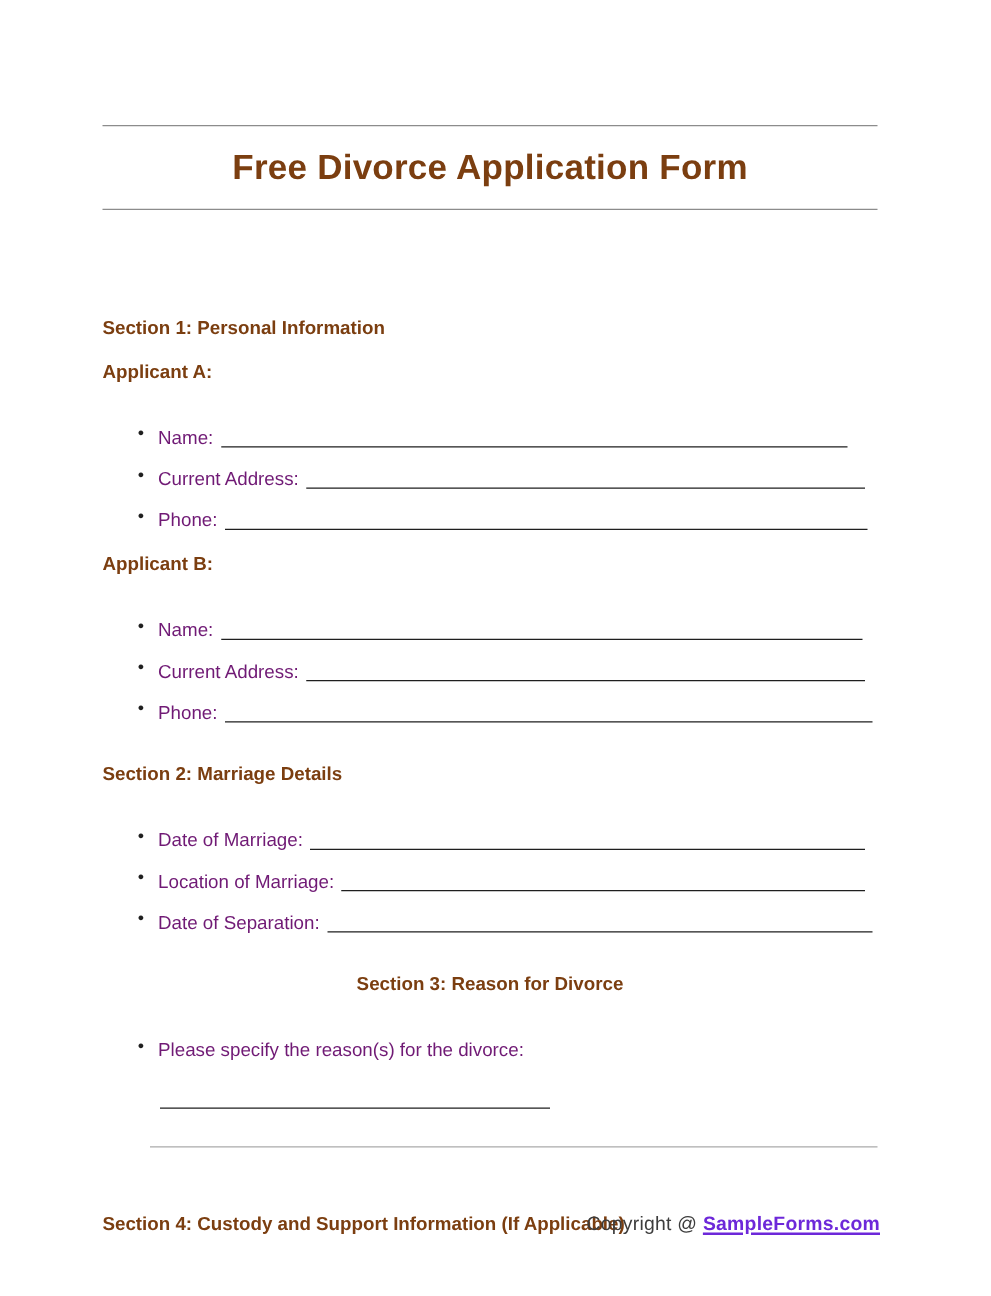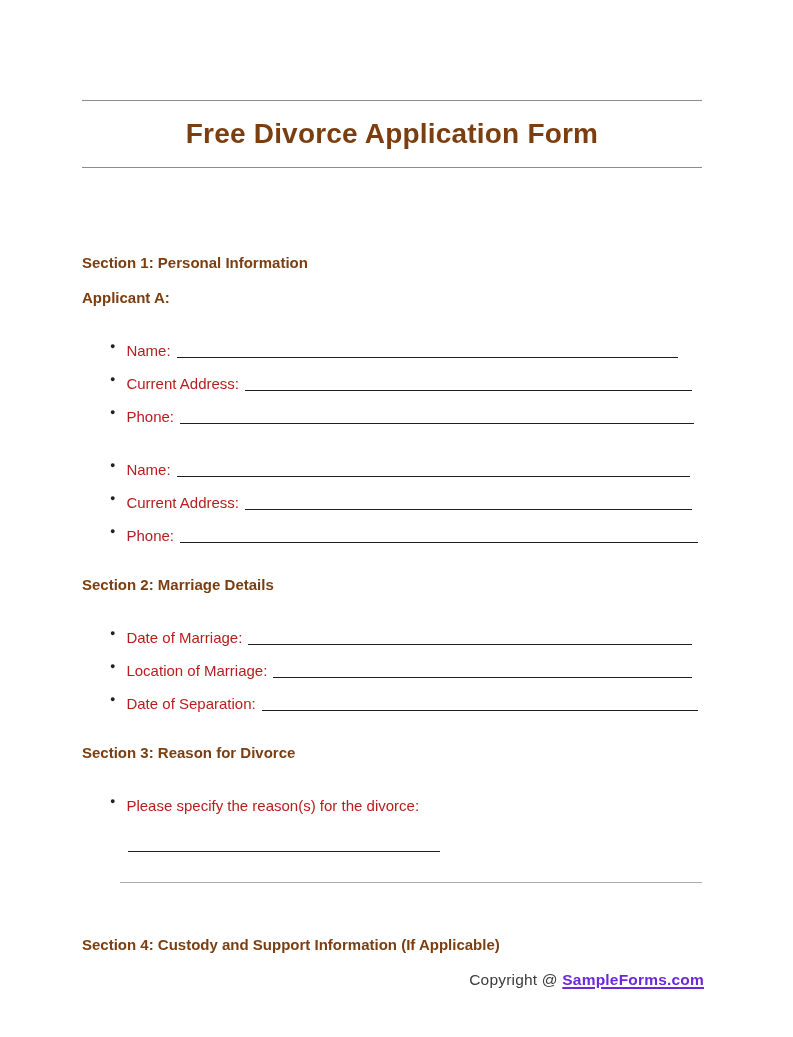--- a/index.html
+++ b/index.html
@@ -29,35 +29,35 @@
     font-size:15px; font-weight:bold; color:#7b3e10;
     line-height:19px;
   }
   h3.sub-heading {
     font-size:15px; font-weight:bold; color:#7b3e10;
     line-height:19px; margin-top:16px;
   }
 
   .s1 { margin-top:85px; }
   .s2 { margin-top:30px; }
-  .s3 { margin-top:30px; }
+  .s3 { margin-top:30px;text-align:center; }
   .s4 { margin-top:52px; }
 
   ul.field-list { list-style:none; margin-top:30px; padding-left:28px; }
   ul.field-list li {
     display:flex; align-items:flex-end;
     font-size:15px; line-height:19px;
     margin-bottom:10px;
   }
   ul.field-list li:last-child { margin-bottom:0; }
   ul.field-list li .bullet {
     font-size:9px; line-height:19px; color:#1f1f1f;
     margin:0 11px 4px 0; flex:0 0 auto;
   }
-  .field-label { white-space:nowrap; color:#b91c1c; }
+  .field-label { white-space:nowrap; color:#701a75; }
   .blank-line {
     flex:1 1 auto;
     border-bottom:1.5px solid #1f1f1f;
     margin:0 0 2px 6px;
     height:1px;
   }
   li.b-name   .blank-line { margin-right:24px; }
   li.b-name2  .blank-line { margin-right:12px; }
   li.b-addr   .blank-line { margin-right:10px; }
   li.b-phone  .blank-line { margin-right:8px;  }
@@ -110,20 +110,21 @@
         <span class="field-label">Current Address:</span>
         <span class="blank-line"></span>
       </li>
       <li class="b-phone">
         <span class="bullet">●</span>
         <span class="field-label">Phone:</span>
         <span class="blank-line"></span>
       </li>
     </ul>
 
+    <h3 class="sub-heading">Applicant B:</h3>
     <ul class="field-list">
       <li class="b-name2">
         <span class="bullet">●</span>
         <span class="field-label">Name:</span>
         <span class="blank-line"></span>
       </li>
       <li class="b-addr">
         <span class="bullet">●</span>
         <span class="field-label">Current Address:</span>
         <span class="blank-line"></span>

